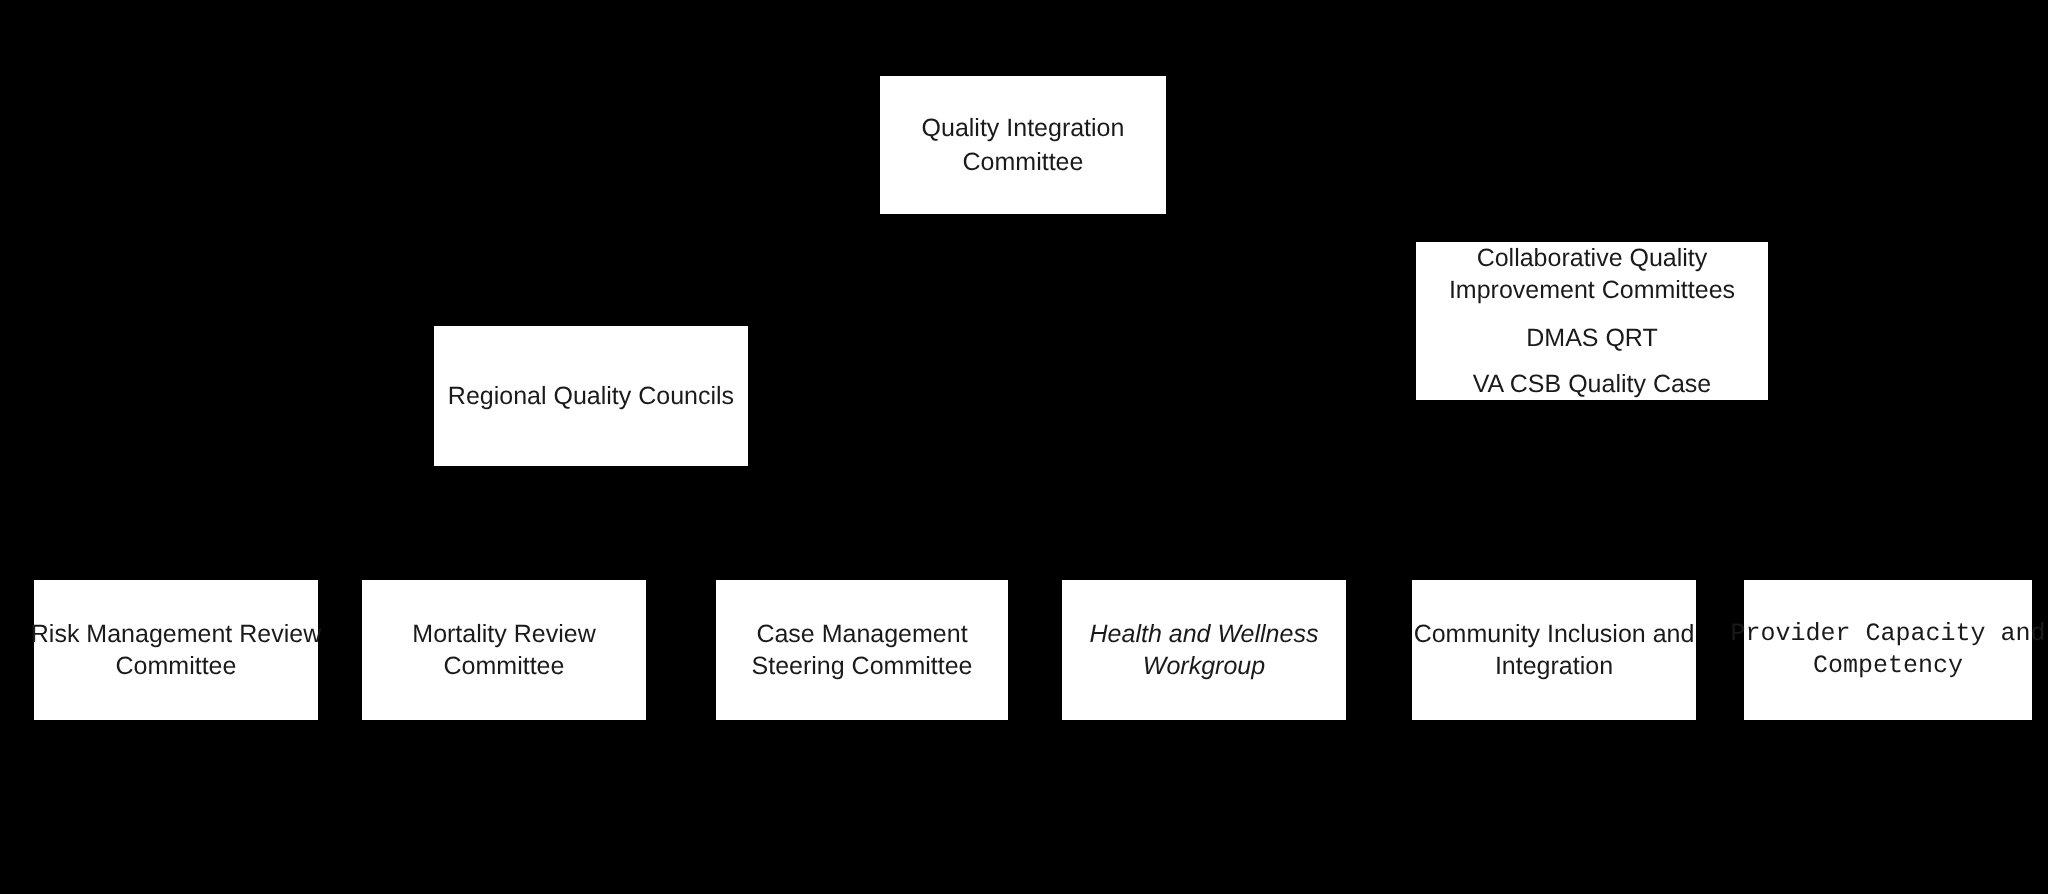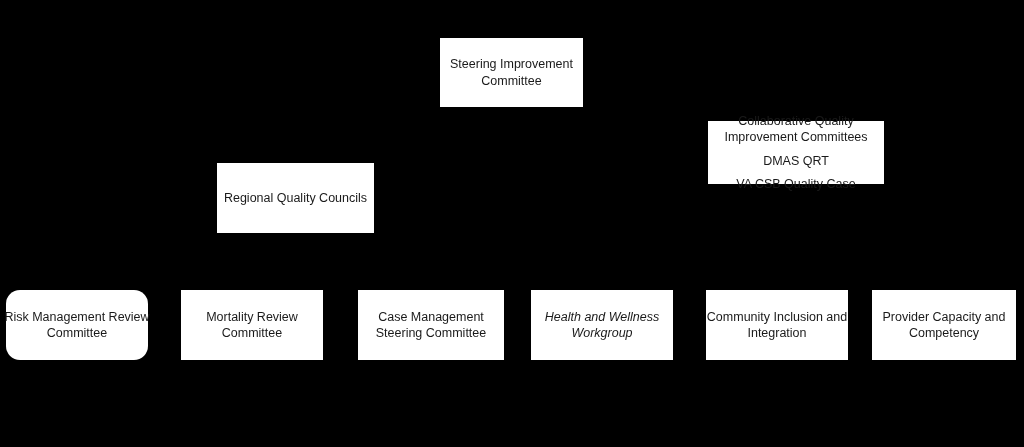--- a/index.html
+++ b/index.html
@@ -65,43 +65,43 @@
   #node-regional-quality-councils {
     left: 217px;
     top: 163px;
     width: 157px;
     height: 70px;
   }
   #node-collaborative-quality {
     left: 708px;
     top: 121px;
     width: 176px;
-    height: 63px;
+    height: 79px;
     font-size: 12.5px;
   }
 
   
   .level3 {
     top: 290px;
     height: 70px;
   }
-  #node-risk-management-review        { left: 6px;   width: 142px; border-radius: 14px; }
+  #node-risk-management-review        { left: 17px;   width: 142px; }
   #node-mortality-review              { left: 181px; width: 142px; }
   #node-case-management-steering      { left: 358px; width: 146px; }
   #node-health-and-wellness           { left: 531px; width: 142px; font-style: italic; }
   #node-community-inclusion           { left: 706px; width: 142px; }
-  #node-provider-capacity             { left: 872px; width: 144px; }
+  #node-provider-capacity             { left: 872px; width: 144px; font-family: Liberation Mono, monospace; }
 </style>
 </head>
 <body>
 
 <div id="chart-canvas">
 
   <div class="node-box" id="node-quality-improvement-committee">
-    <span class="line">Steering Improvement</span>
+    <span class="line">Quality Integration</span>
     <span class="line">Committee</span>
   </div>
 
   <div class="node-box" id="node-regional-quality-councils">
     <span class="line">Regional Quality Councils</span>
   </div>
 
   <div class="node-box multi-para" id="node-collaborative-quality">
     <span class="para">
       <span class="line">Collaborative Quality</span>

